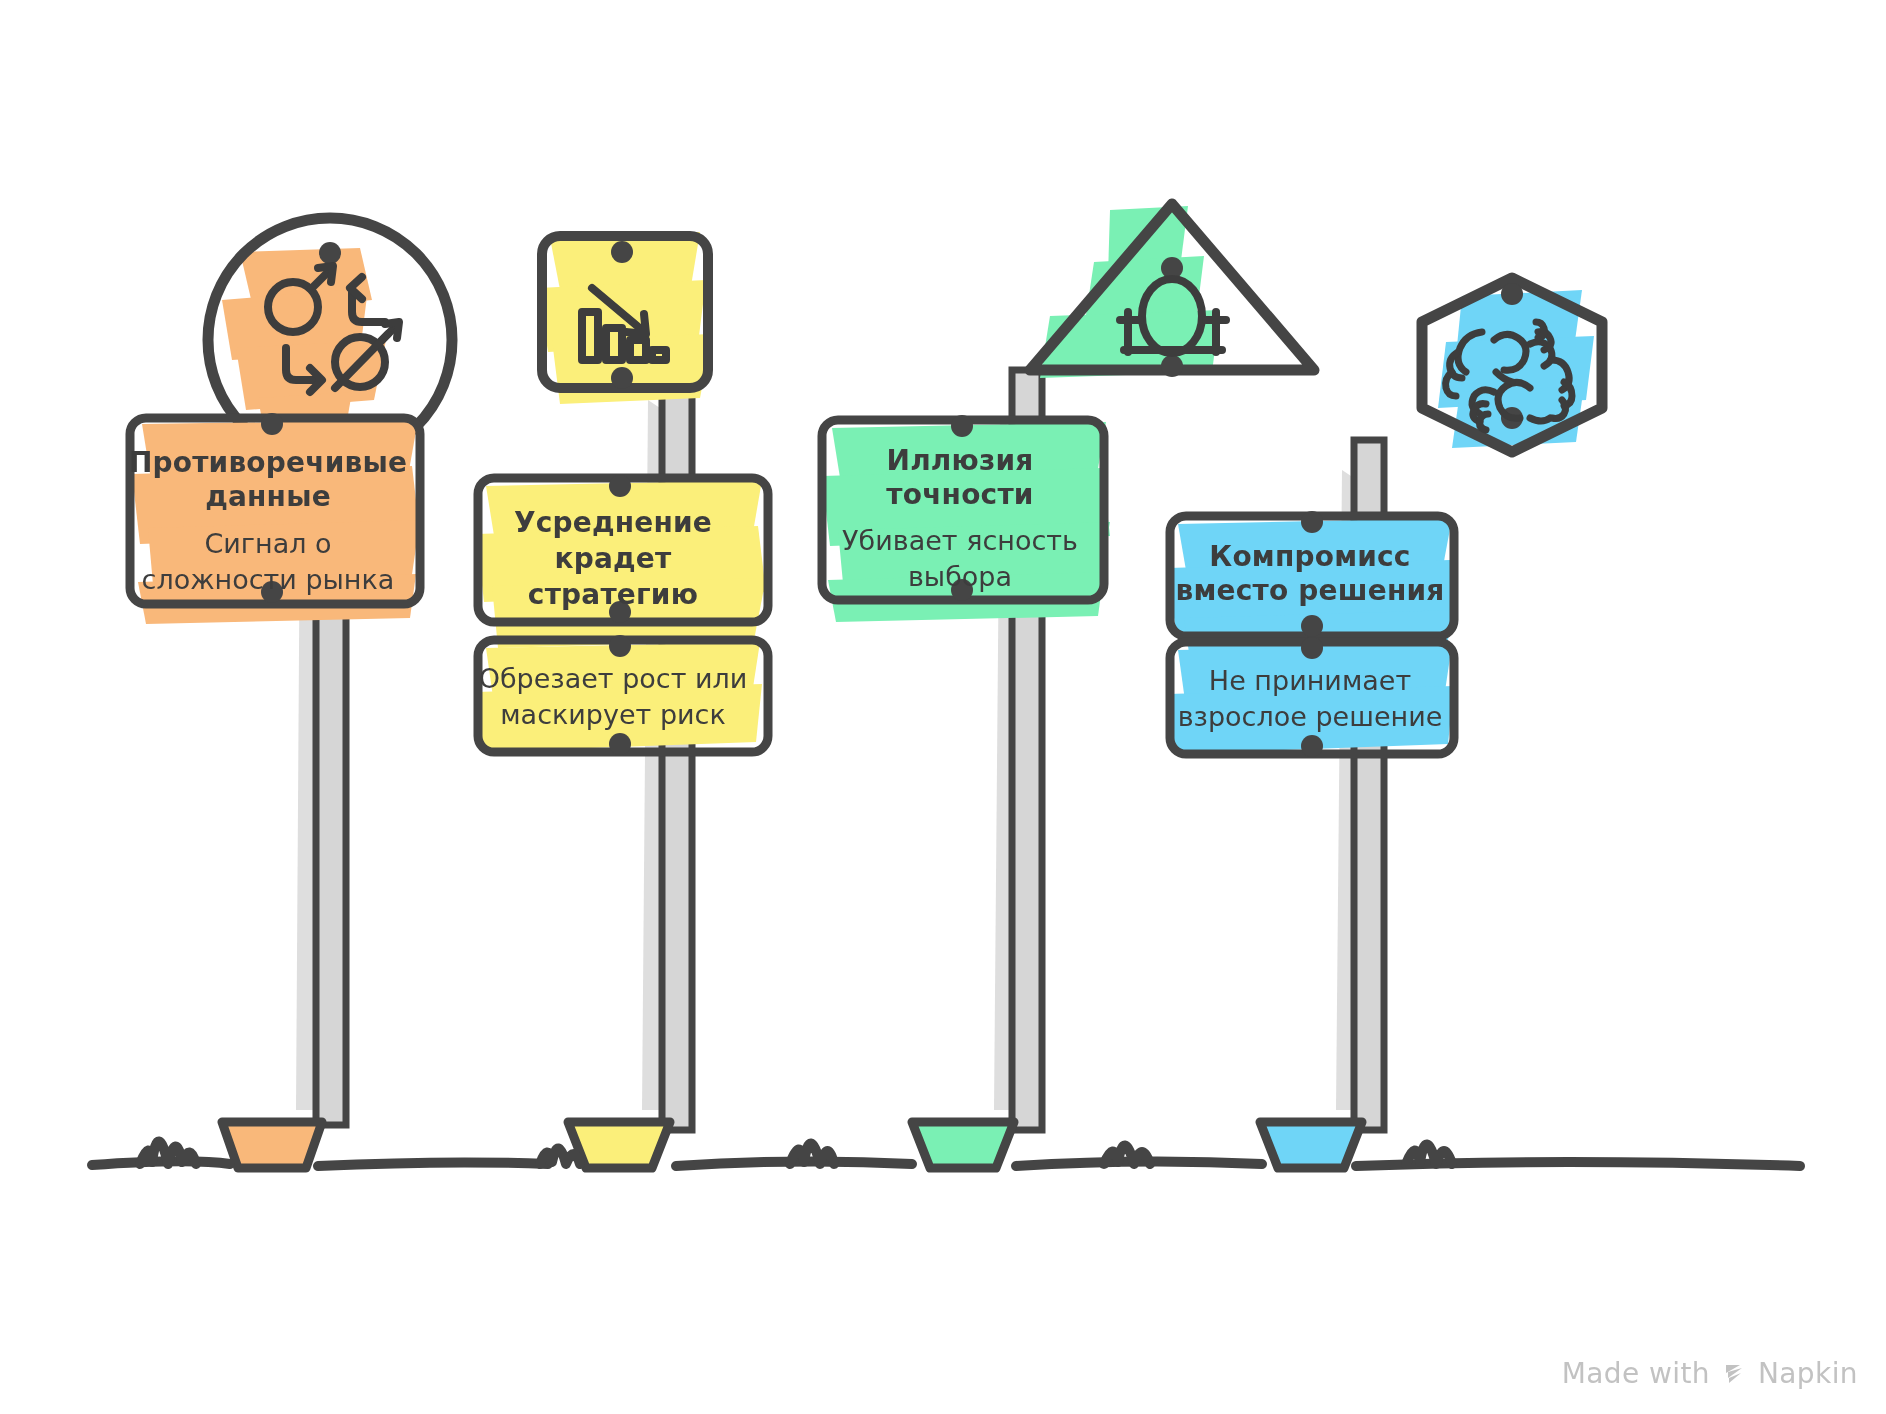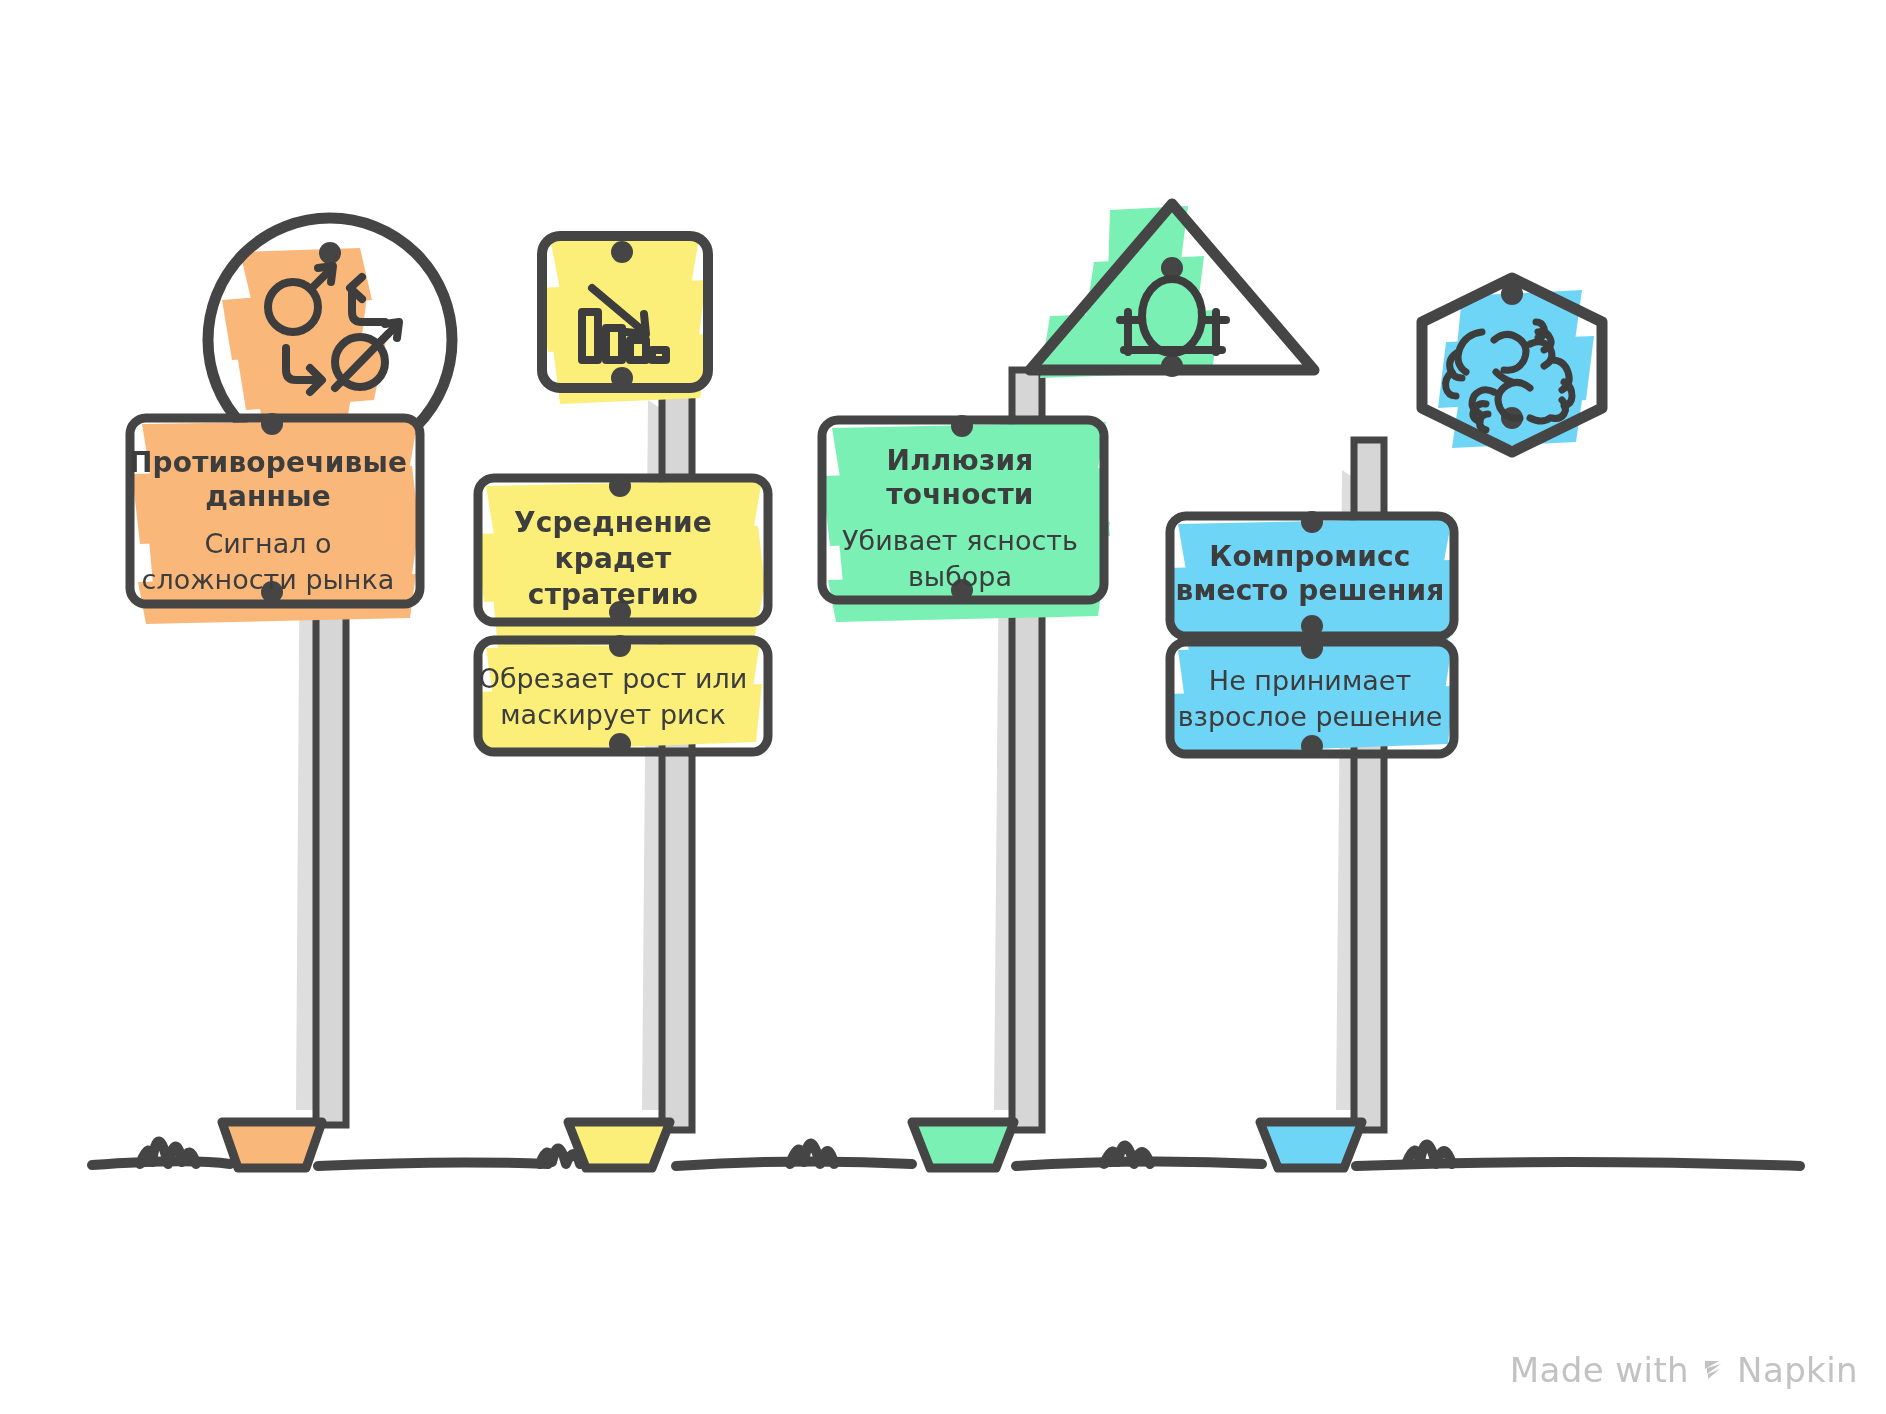--- a/index.html
+++ b/index.html
@@ -41,21 +41,21 @@
   }
   .footer-text {
     position: absolute;
     right: 28px;
     bottom: 24px;
     display: flex;
     align-items: center;
     gap: 10px;
     color: #c2c2c2;
     font-family: "DejaVu Sans", sans-serif;
-    font-size: 34px;
+    font-size: 28px;
     letter-spacing: 0.4px;
   }
 </style>
 </head>
 <body>
 
 <div id="stage">
 
   <svg class="canvas" viewBox="0 0 1886 1414" xmlns="http://www.w3.org/2000/svg">
 

